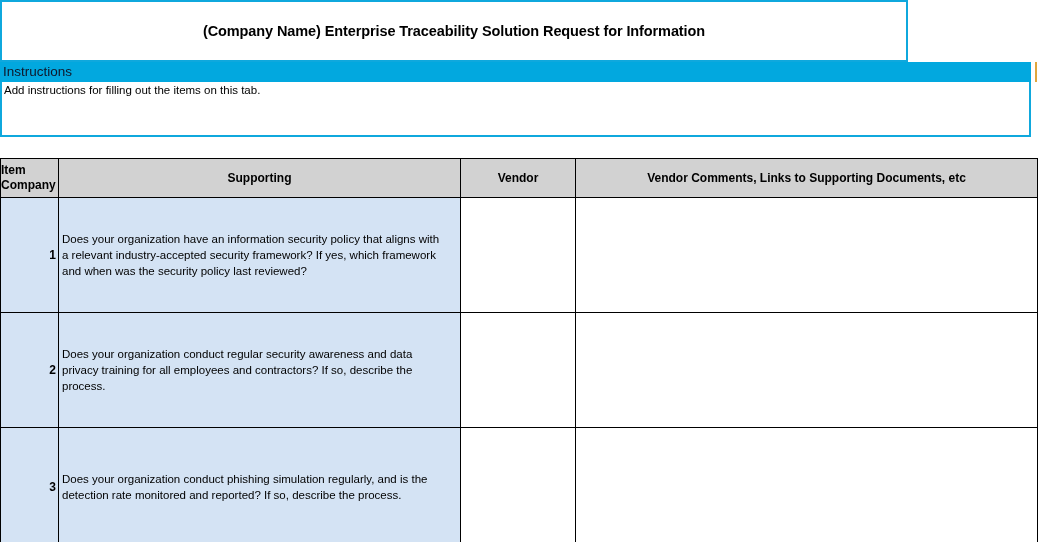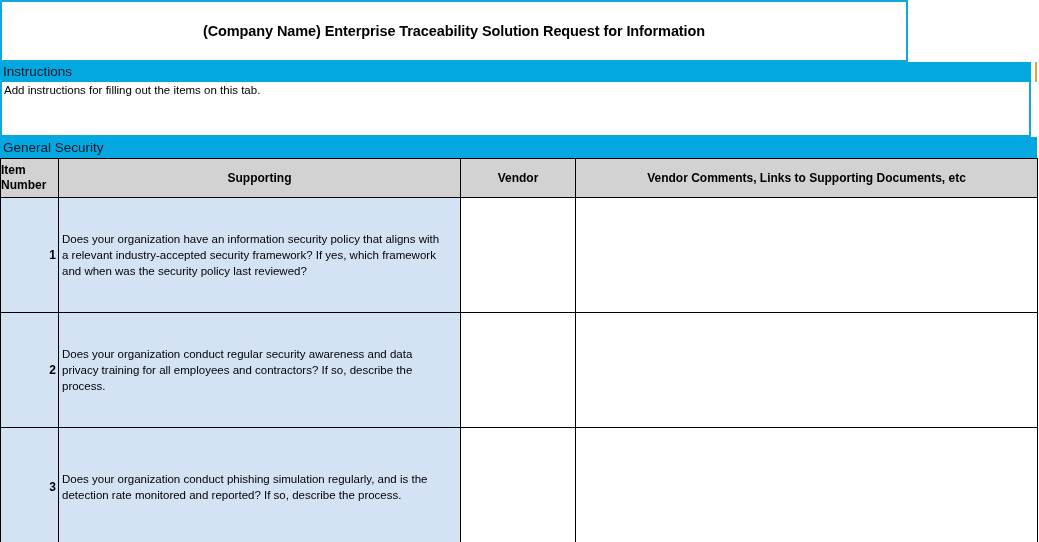--- a/index.html
+++ b/index.html
@@ -165,36 +165,33 @@
   <div class="section-bar" id="instructions-bar">
     <span>Instructions</span>
   </div>
 
   <div class="instructions-body">
     <span>Add instructions for filling out the items on this tab.</span>
   </div>
 
   <div class="edge-rule" style="left:1035px; top:62px; height:20px;"></div>
 
-  <div class="section-bar" id="general-security-bar">
-    <span>General Security</span>
-  </div>
 
   <table class="qtable">
     <colgroup>
       <col class="col-w-item">
       <col class="col-w-cap">
       <col class="col-w-status">
       <col class="col-w-vendor">
     </colgroup>
     <thead>
       <tr>
         <th class="col-item">
           <span class="stack">Item</span>
-          <span class="stack">Number</span>
+          <span class="stack">Company</span>
         </th>
         <th>Supporting</th>
         <th>Vendor</th>
         <th>Vendor Comments, Links to Supporting Documents, etc</th>
       </tr>
     </thead>
     <tbody>
       <tr class="qrow">
         <td class="cell-item">1</td>
         <td class="cell-cap">Does your organization have an information security policy that aligns with a relevant industry-accepted security framework? If yes, which framework and when was the security policy last reviewed?</td>

